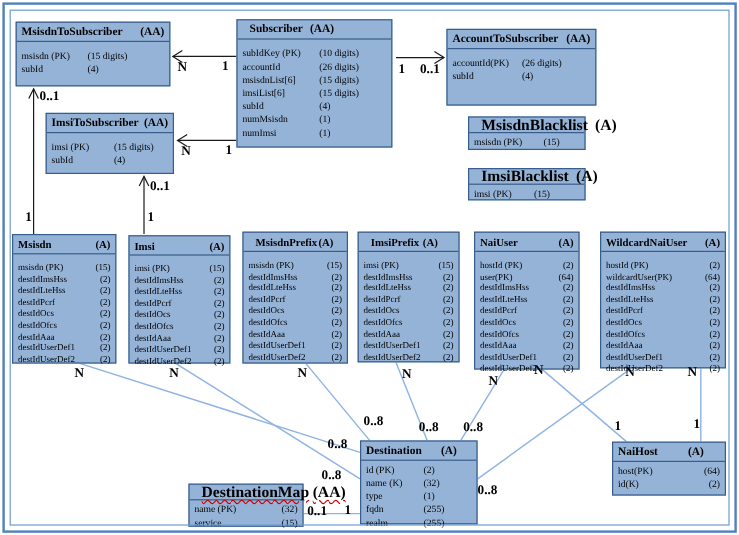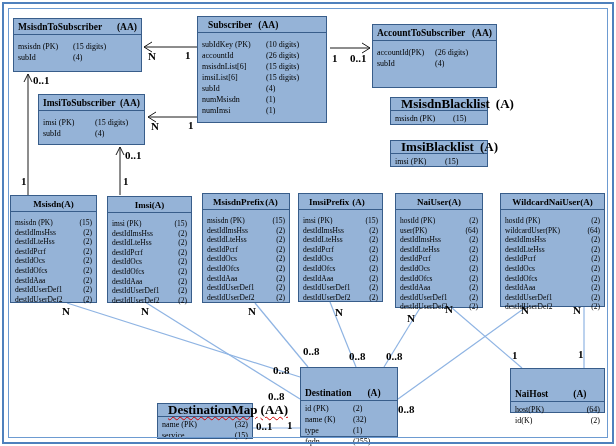--- a/index.html
+++ b/index.html
@@ -8,28 +8,28 @@
   .frame-outer{position:absolute;inset:2px;border:2px solid #4f81bd;pointer-events:none;}
   .frame-inner{position:absolute;inset:8px;border:1px solid #6d9bd1;pointer-events:none;}
 
   svg.rel{position:absolute;left:0;top:0;pointer-events:none;}
 
   .entity{position:absolute;background:#95b3d7;border:1.5px solid #385d8a;box-sizing:border-box;color:#000;}
   .entity .title{display:flex;justify-content:space-between;align-items:baseline;
                  font-weight:bold;font-size:9.5px;line-height:12px;padding:2px 4px 1px;
                  border-bottom:1px solid #385d8a;white-space:nowrap;}
   .entity.t-start .title{justify-content:flex-start;gap:6px;padding-left:10px;}
-  .entity.t-mid .title{justify-content:flex-start;gap:16px;margin-top:17px;}
+  .entity.t-mid .title{justify-content:flex-start;gap:16px;}
   .entity .fields{padding:2px 4px 2px;}
   .entity.gap .fields{padding-top:6px;}
   .row{display:grid;grid-template-columns:1fr auto;font-size:8px;line-height:11px;white-space:nowrap;}
   .size-left .row{grid-template-columns:var(--col,55px) 1fr;}
   .size-left .row .fsize{text-align:left;}
   .size-right .row .fsize{text-align:right;}
-  .dense .title{font-size:9px;justify-content:center;}
+  .dense .title{font-size:9px;}
   .dense .row{font-size:7.5px;line-height:9.6px;}
   .small .title{font-size:13px;line-height:10px;padding:1px 3px;}
   .small .row{line-height:11px;}
   .spellcheck .title span{text-decoration:underline wavy #d00000 1px;text-underline-offset:2px;}
 
   .mult{position:absolute;font-weight:bold;font-size:11px;line-height:12px;color:#000;}
 </style>
 </head>
 <body>
 

